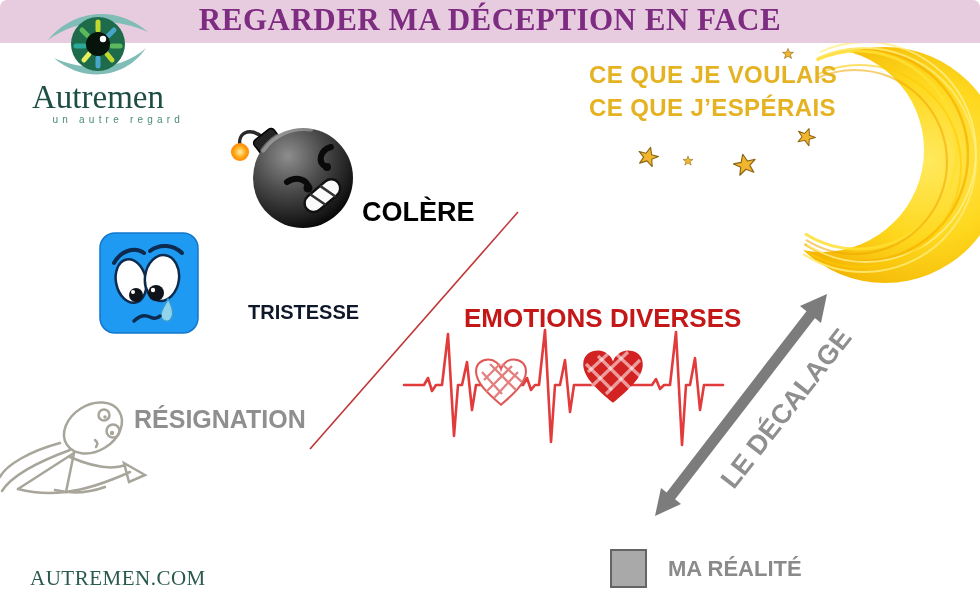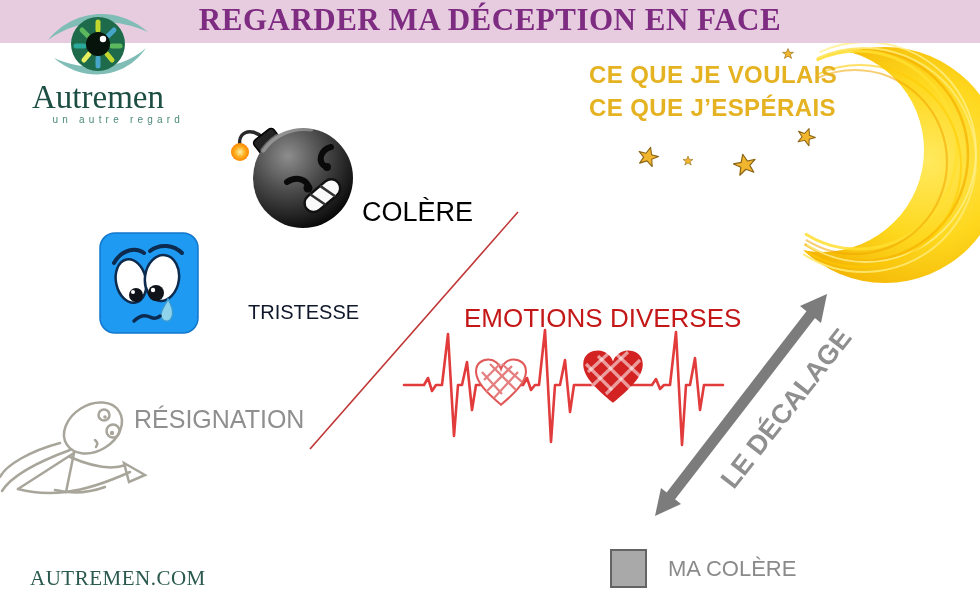--- a/index.html
+++ b/index.html
@@ -1,18 +1,18 @@
 <!DOCTYPE html>
 <html><head>
 <meta charset="utf-8">
 <style>
   html,body{margin:0;padding:0;background:#ffffff;}
   #slide{
     position:relative;width:980px;height:605px;background:#ffffff;
-    overflow:hidden;font-family:"Liberation Sans",sans-serif;
+    overflow:hidden;font-family:"Liberation Sans",sans-serif;border-radius:7px;
   }
   .abs{position:absolute;}
   
   #banner{left:0;top:0;width:980px;height:43px;background:#e7cce0;z-index:3;}
   #title{
     left:0;top:2px;width:980px;text-align:center;z-index:4;
     color:#7e2c81;font-size:31px;font-weight:bold;letter-spacing:.5px;
     font-family:"Liberation Serif","DejaVu Serif",serif;
   }
   
@@ -26,21 +26,21 @@
     color:#4a8a7b;font-size:10px;letter-spacing:4.2px;margin-top:2px;
     font-family:"Liberation Sans",sans-serif;
     text-align:right;
   }
   
   #scene{left:0;top:0;z-index:1;}
   
   #expectation{left:583px;top:58px;z-index:6;color:#e5b222;font-weight:bold;
     font-size:24px;line-height:33px;letter-spacing:.4px;margin-left:6px;}
   
-  .lbl{z-index:6;font-weight:normal;white-space:nowrap;}
+  .lbl{z-index:6;font-weight:bold;white-space:nowrap;}
   #lbl-anger{left:362px;top:197px;color:#000000;font-size:27px;}
   #lbl-sadness{left:248px;top:301px;color:#0f172a;font-size:20px;}
   #lbl-diverse{left:464px;top:303px;color:#c41717;font-size:26px;}
   #lbl-resignation{left:134px;top:405px;color:#8f8f8f;font-size:25px;}
   #lbl-gap{
     left:672px;top:393px;width:230px;height:32px;text-align:center;
     color:#8f8f8f;font-size:27px;transform:rotate(-52deg);z-index:6;font-weight:bold;
   }
   
   #reality-swatch{left:610px;top:549px;width:37px;height:39px;background:#a9a9a9;
@@ -226,17 +226,17 @@
     <path d="M55,97 q25,6 50,-3"></path>
   </svg>
 
   <div id="lbl-anger" class="abs lbl">COLÈRE</div>
   <div id="lbl-sadness" class="abs lbl">TRISTESSE</div>
   <div id="lbl-diverse" class="abs lbl">EMOTIONS DIVERSES</div>
   <div id="lbl-resignation" class="abs lbl">RÉSIGNATION</div>
   <div id="lbl-gap" class="abs">LE DÉCALAGE</div>
 
   <div id="reality-swatch" class="abs"></div>
-  <div id="lbl-reality" class="abs lbl">MA COLÈRE</div>
+  <div id="lbl-reality" class="abs lbl">MA RÉALITÉ</div>
 
   <div id="site-url" class="abs">AUTREMEN.COM</div>
 
 </div>
 
 </body></html>

